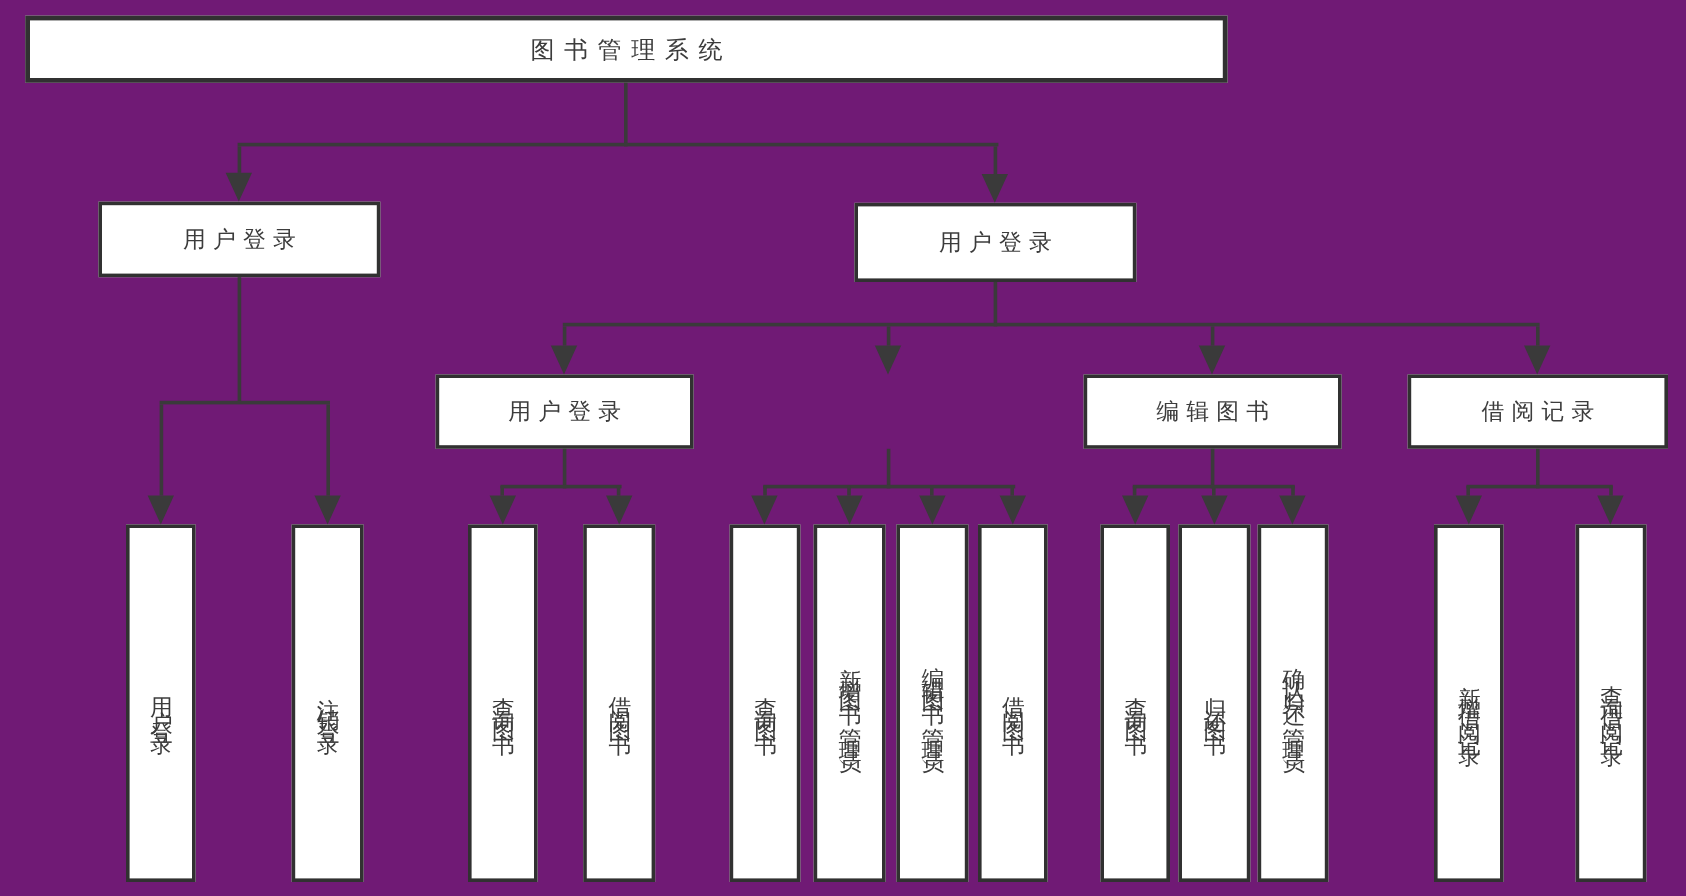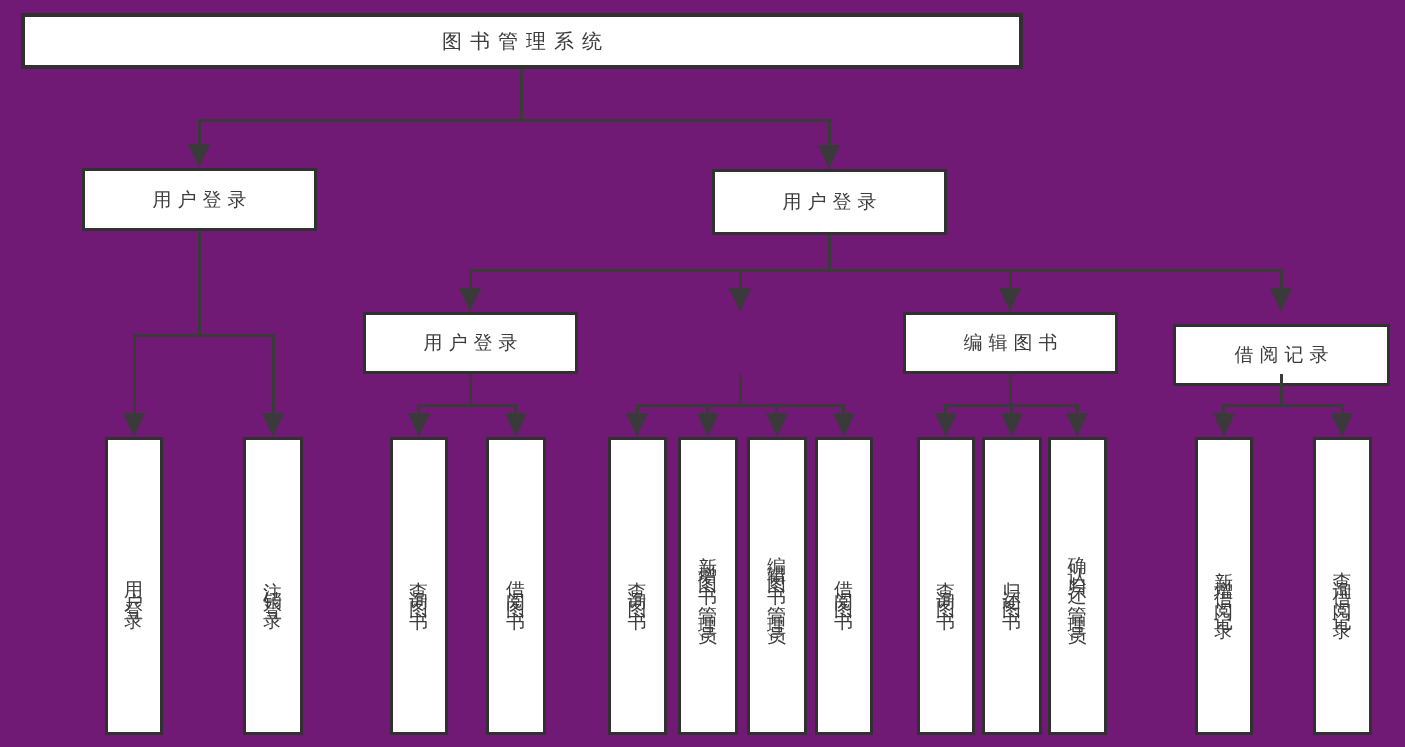--- a/index.html
+++ b/index.html
@@ -37,21 +37,21 @@
 
   <div class="node h" style="left:82px;top:168px;width:235px;height:63px;">用户登录</div>
 
   <div class="node h" style="left:712px;top:169px;width:235px;height:66px;">用户登录</div>
 
   <div class="node h" style="left:363px;top:312px;width:215px;height:62px;">用户登录</div>
 
 
   <div class="node h" style="left:903px;top:312px;width:215px;height:62px;">编辑图书</div>
 
-  <div class="node h" style="left:1173px;top:324px;width:217px;height:62px;">借阅记录</div>
+  <div class="node h" style="left:1173px;top:312px;width:217px;height:62px;">借阅记录</div>
 
   <div class="node v" style="left:105px;top:437px;width:58px;height:298px;">用户登录</div>
 
   <div class="node v" style="left:243px;top:437px;width:60px;height:298px;">注销登录</div>
 
   <div class="node v" style="left:390px;top:437px;width:58px;height:298px;">查询图书</div>
 
   <div class="node v" style="left:486px;top:437px;width:60px;height:298px;">借阅图书</div>
 
   <div class="node v" style="left:608px;top:437px;width:59px;height:298px;">查询图书</div>

